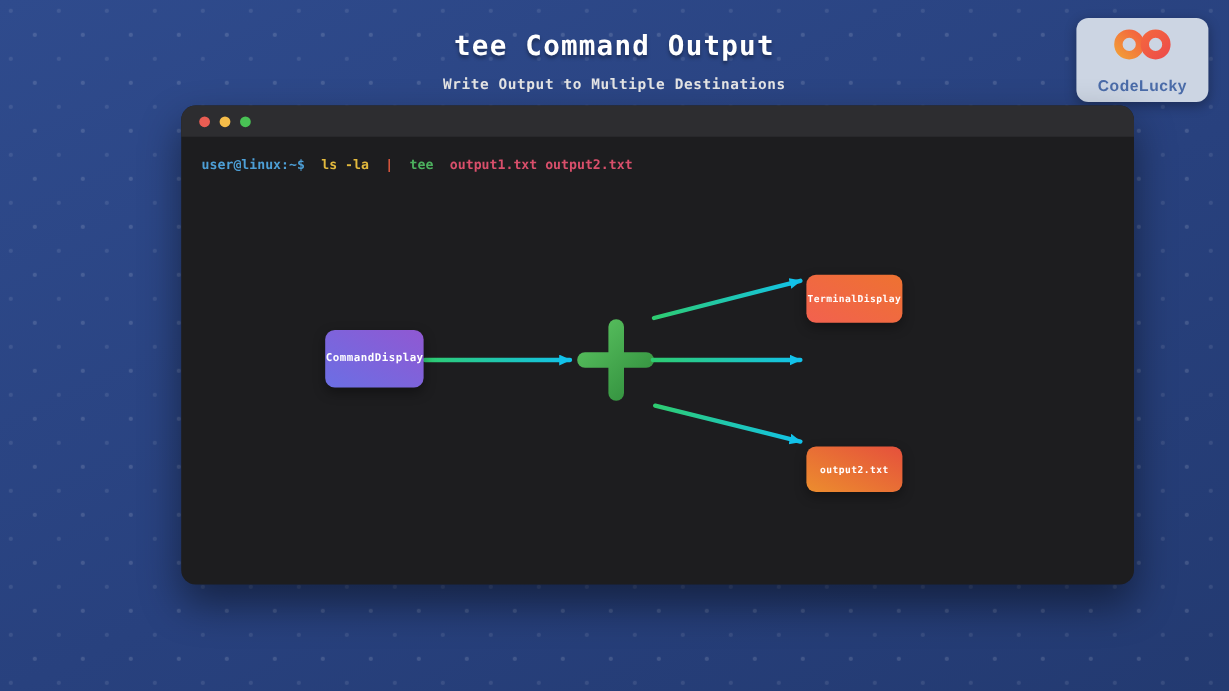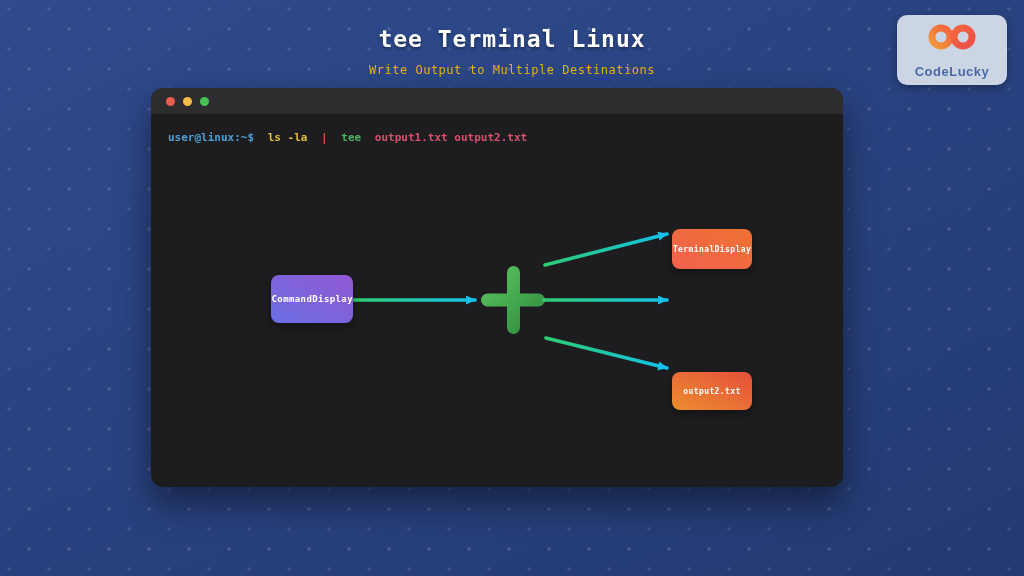--- a/index.html
+++ b/index.html
@@ -16,41 +16,41 @@
     font-family: "DejaVu Sans Mono", monospace;
   }
 
   
   .header { position: absolute; top: 26px; left: 0; right: 0; text-align: center; }
   .title {
     font-size: 23px; font-weight: bold; color: #ffffff;
     letter-spacing: 1px; text-shadow: 0 2px 3px rgba(0,0,0,0.35);
   }
   .subtitle {
-    margin-top: 11px; font-size: 12px; font-weight: normal;
-    color: #eab308; letter-spacing: 0.5px;
+    margin-top: 11px; font-size: 12px; font-weight: bold;
+    color: #e5e5e5; letter-spacing: 0.5px;
   }
 
   
   .logo-card {
     position: absolute; top: 15px; right: 17px;
     width: 110px; height: 70px;
     background: #ccd5e3; border-radius: 10px;
     box-shadow: 0 3px 10px rgba(0,0,0,0.3);
     display: flex; flex-direction: column; align-items: center; justify-content: center;
     gap: 12px; cursor: pointer;
   }
   .logo-text {
     font-family: "Liberation Sans", sans-serif;
     font-weight: bold; font-size: 13px; color: #4a6ba8; letter-spacing: 0.5px;
   }
 
   
   .window {
-    position: absolute; left: 151px; top: 88px; width: 692px; height: 399px;
+    position: absolute; left: 151px; top: 88px; width: 794px; height: 399px;
     background: #1d1d1f; border-radius: 12px;
     box-shadow: 0 16px 34px rgba(0,0,0,0.45);
   }
   .titlebar {
     height: 26px; background: #2d2d30; border-radius: 12px 12px 0 0;
     display: flex; align-items: center; padding-left: 15px; gap: 8px;
   }
   .tl-dot { width: 9px; height: 9px; border-radius: 50%; }
   .tl-close    { background: #ea5d53; }
   .tl-minimize { background: #f6bd4a; }
@@ -91,21 +91,21 @@
   }
   .node-o2 {
     left: 521px; top: 284px; width: 80px; height: 38px; font-size: 8px;
     background: linear-gradient(to top right, #ec8d2e, #e5503c);
   }
 </style>
 </head>
 <body>
 
 <div class="header">
-  <div class="title">tee Terminal Linux</div>
+  <div class="title">tee Command Output</div>
   <div class="subtitle">Write Output to Multiple Destinations</div>
 </div>
 
 <div class="logo-card">
   <svg width="56" height="30" viewBox="0 0 56 30">
     <defs>
       <linearGradient id="lg1" x1="0" y1="1" x2="1" y2="0">
         <stop offset="0" stop-color="#f29a36"></stop>
           <stop offset="1" stop-color="#f3633f"></stop>
       </linearGradient>

